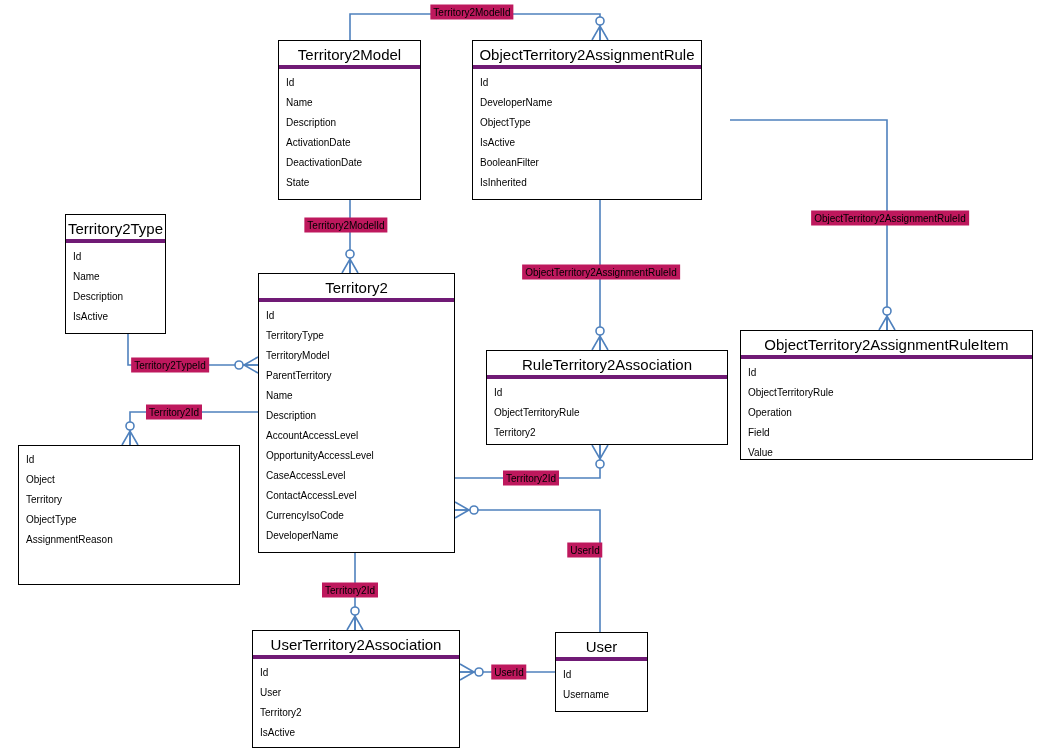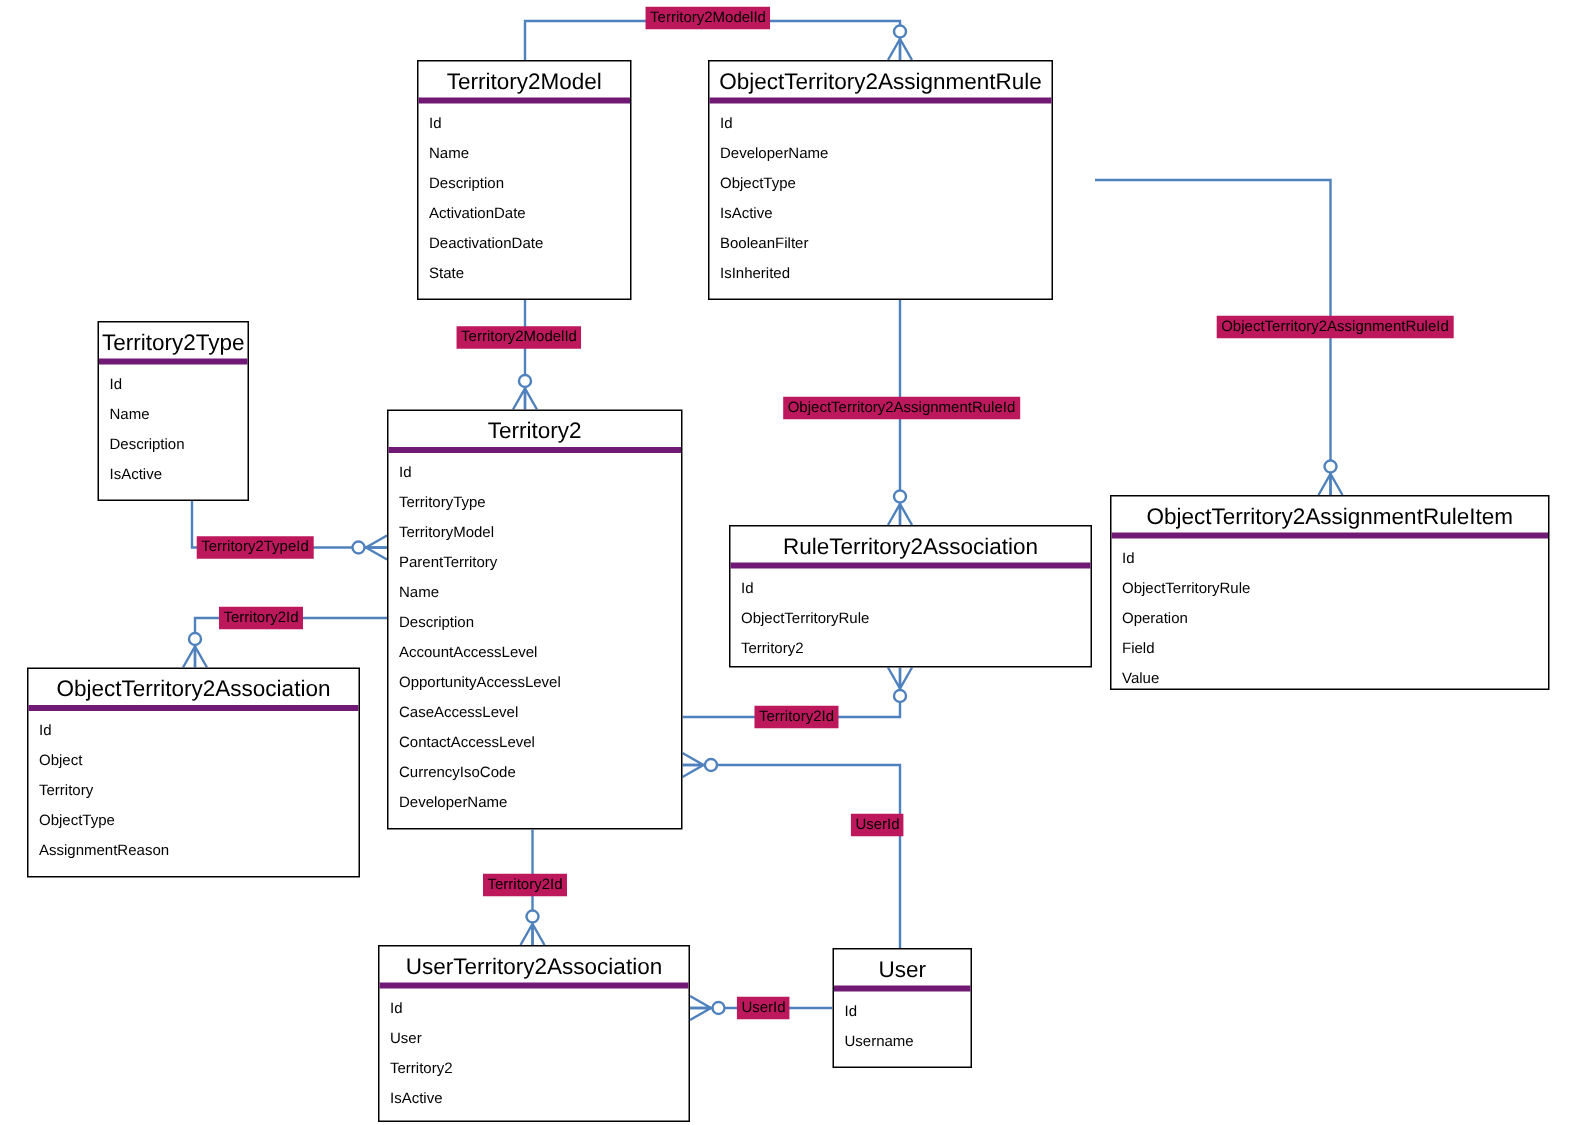--- a/index.html
+++ b/index.html
@@ -154,21 +154,20 @@
     <div class="entity-fields">
         <div class="field">Id</div>
         <div class="field">ObjectTerritoryRule</div>
         <div class="field">Operation</div>
         <div class="field">Field</div>
         <div class="field">Value</div>
       </div>
   </div>
 
   <div class="entity" style="left:18px;top:445px;width:222px;height:140px">
-    <div class="entity-title">ObjectTerritory2Association</div>
     <div class="entity-fields">
         <div class="field">Id</div>
         <div class="field">Object</div>
         <div class="field">Territory</div>
         <div class="field">ObjectType</div>
         <div class="field">AssignmentReason</div>
       </div>
   </div>
 
   <div class="entity" style="left:252px;top:630px;width:208px;height:118px">

